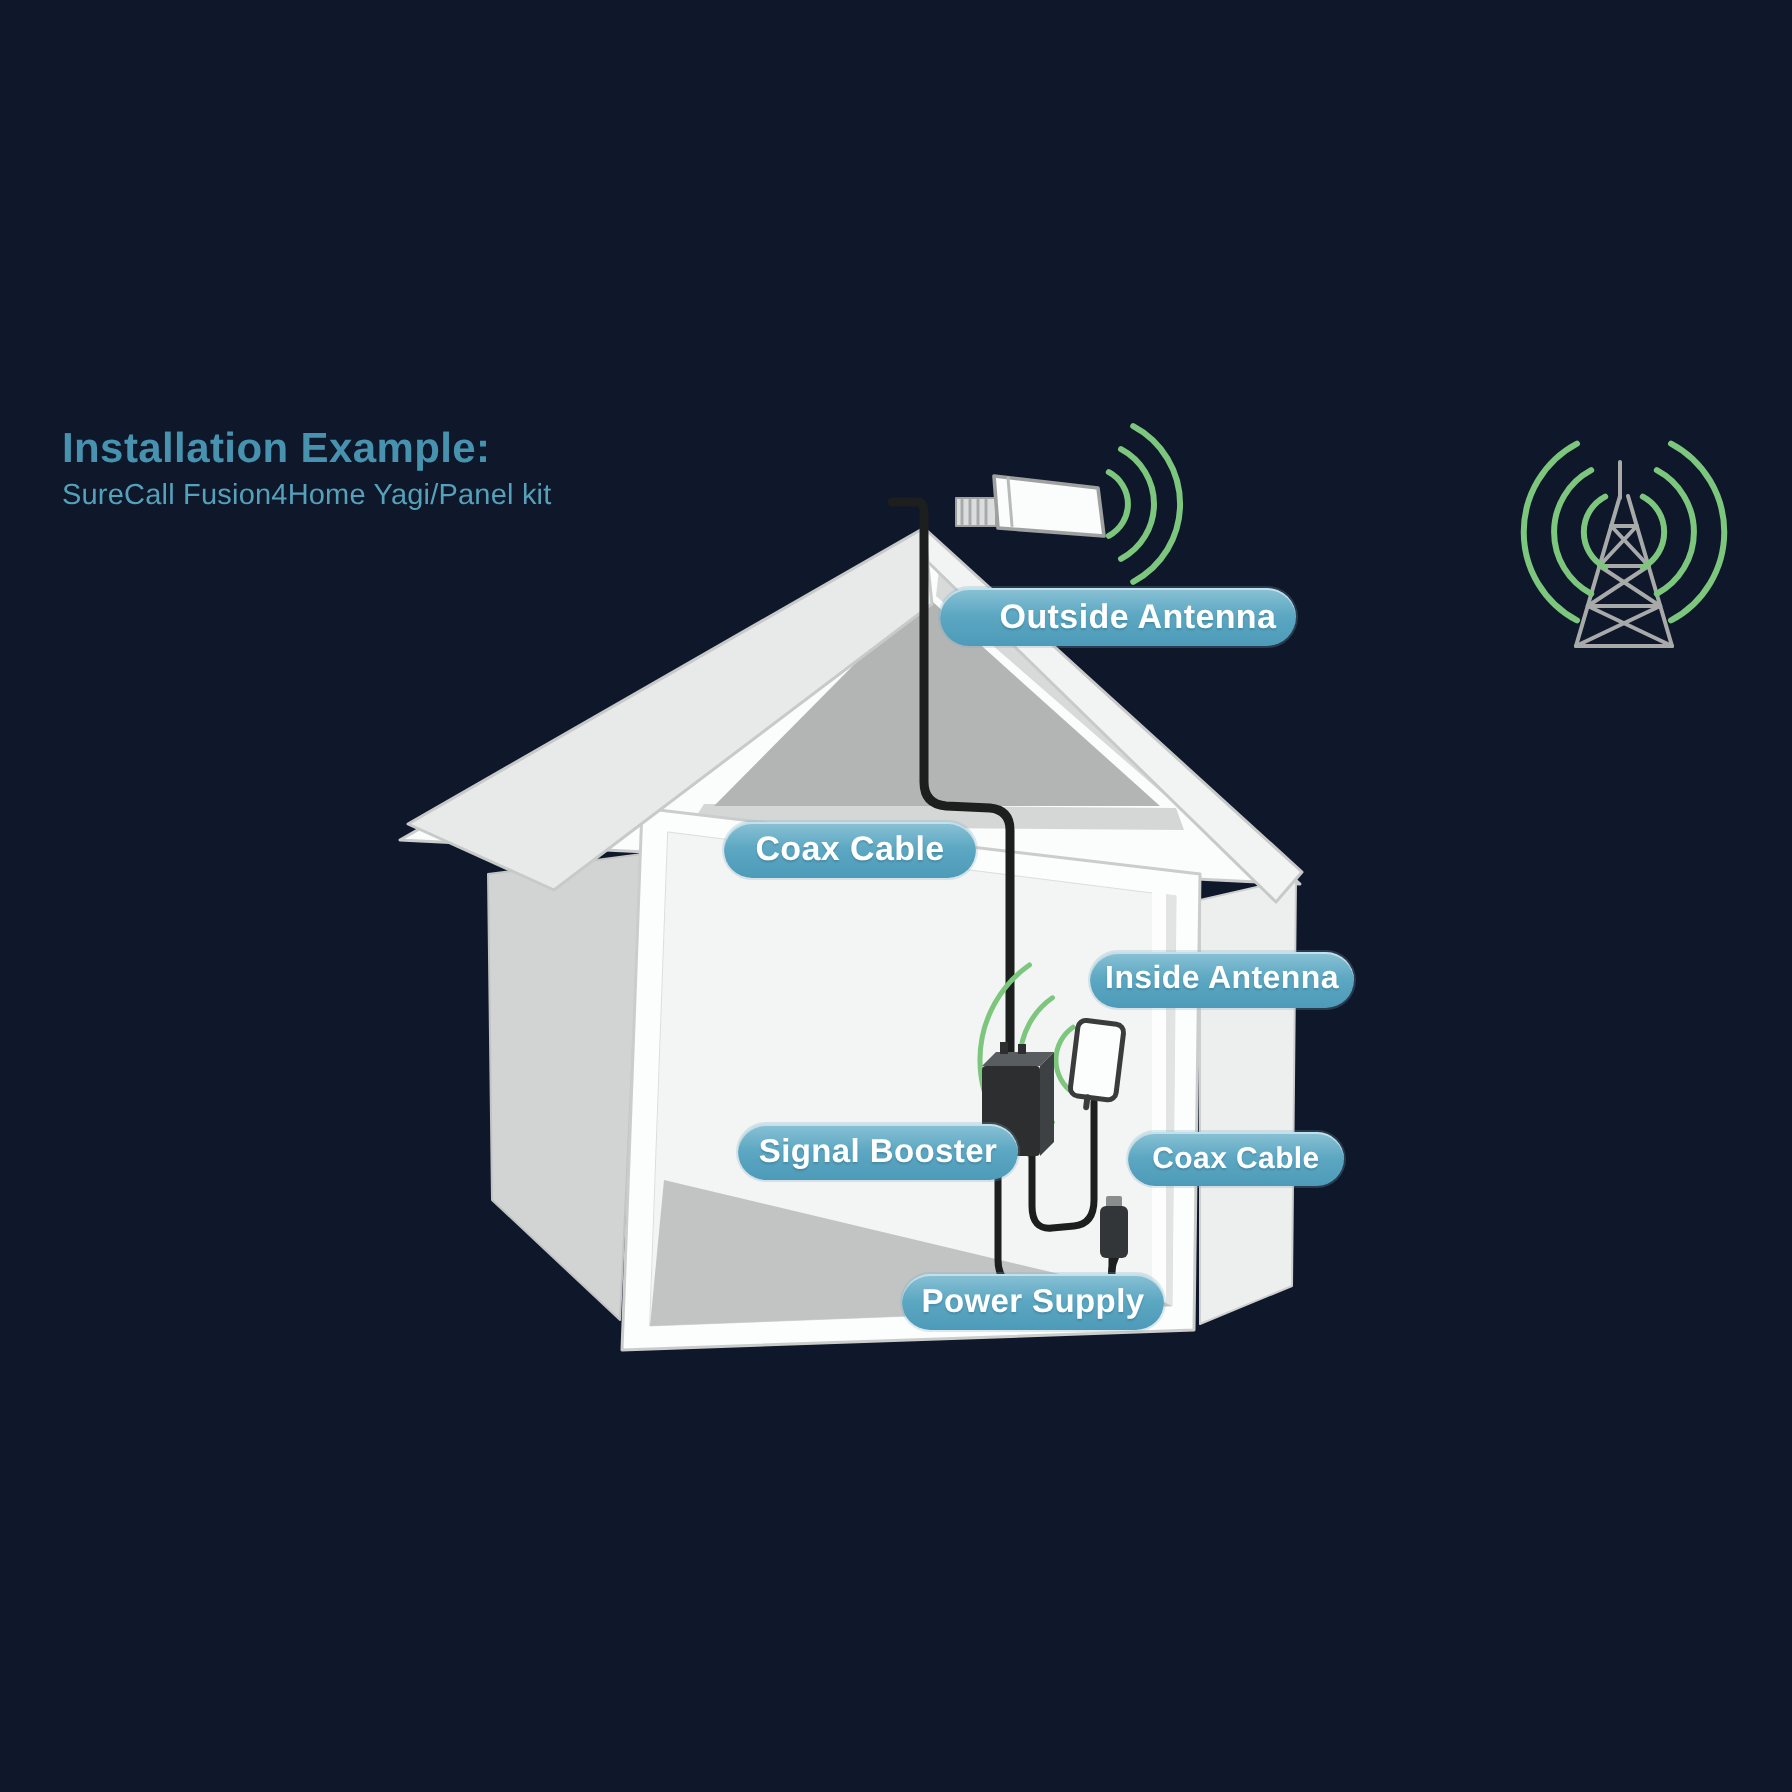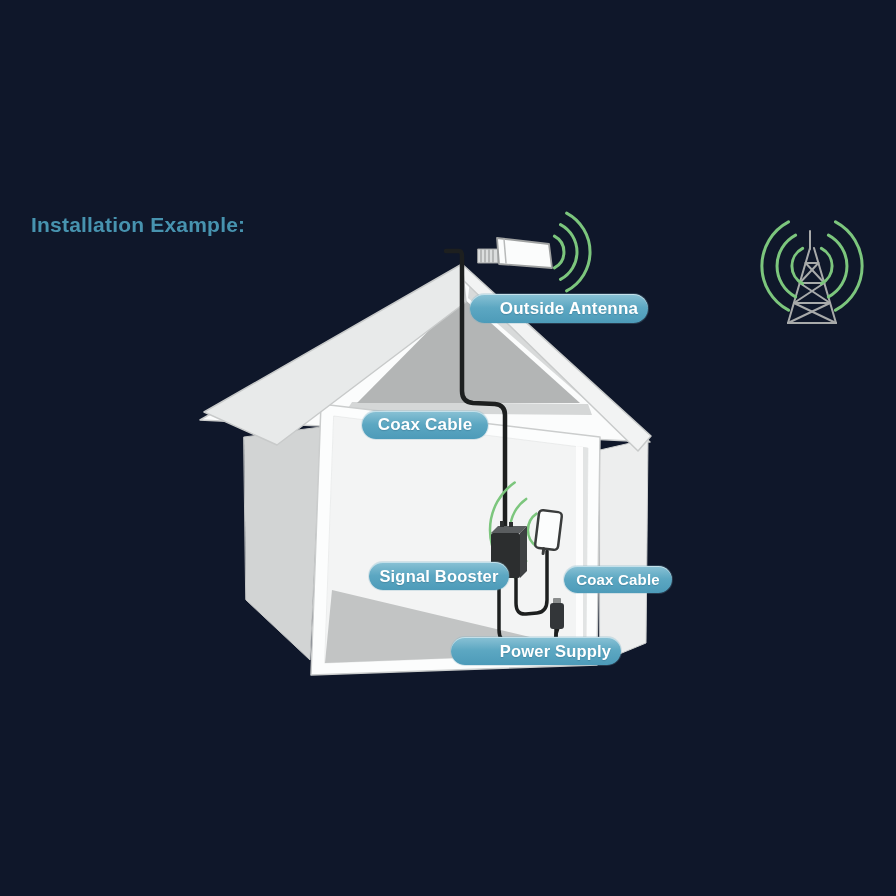--- a/index.html
+++ b/index.html
@@ -136,26 +136,28 @@
 
     <g stroke="#7cc67d" stroke-width="3" fill="none">
       <path d="M554.4,236.1 A18,18 0 0 1 554.4,267.9"></path>
       <path d="M560.5,224.6 A31,31 0 0 1 560.5,279.4"></path>
       <path d="M566.6,213.1 A44,44 0 0 1 566.6,290.9"></path>
     </g>
   </svg>
 
   <div class="title-block">
     <h1>Installation Example:</h1>
+    <p>SureCall Fusion4Home Yagi/Panel kit</p>
   </div>
 
   <div class="pill" style="left:470px;top:294px;width:158px;height:29px;font-size:17px;padding-left:20px;">Outside Antenna</div>
 
   <div class="pill" style="left:362px;top:411px;width:126px;height:28px;font-size:17px;">Coax Cable</div>
 
+  <div class="pill" style="left:545px;top:476px;width:132px;height:28px;font-size:16px;">Inside Antenna</div>
 
   <div class="pill" style="left:347px;top:562px;width:140px;height:28px;font-size:16.5px;margin-left:22px;">Signal Booster</div>
 
   <div class="pill" style="left:564px;top:566px;width:108px;height:27px;font-size:15px;">Coax Cable</div>
 
-  <div class="pill" style="left:451px;top:637px;width:131px;height:28px;font-size:16.5px;padding-left:39px;">Power Supply</div>
+  <div class="pill" style="left:451px;top:637px;width:131px;height:28px;font-size:16.5px;">Power Supply</div>
 
 </div>
 
 </body></html>

